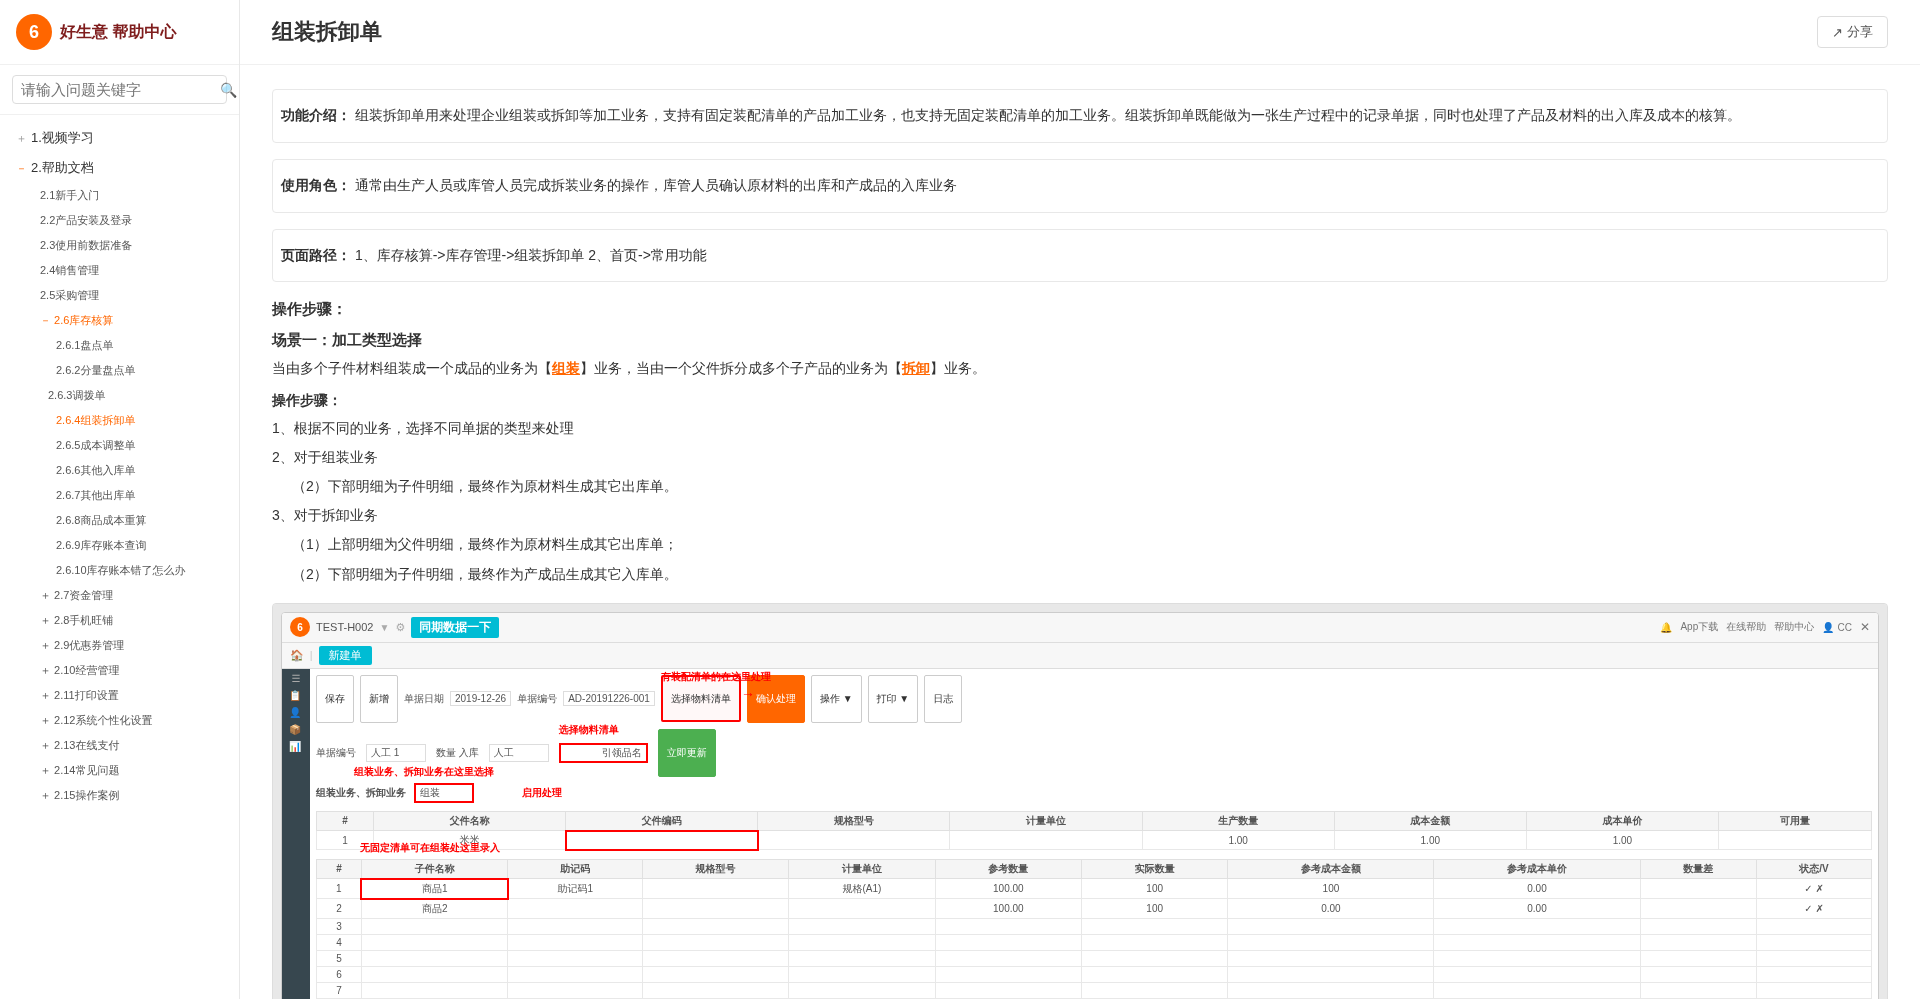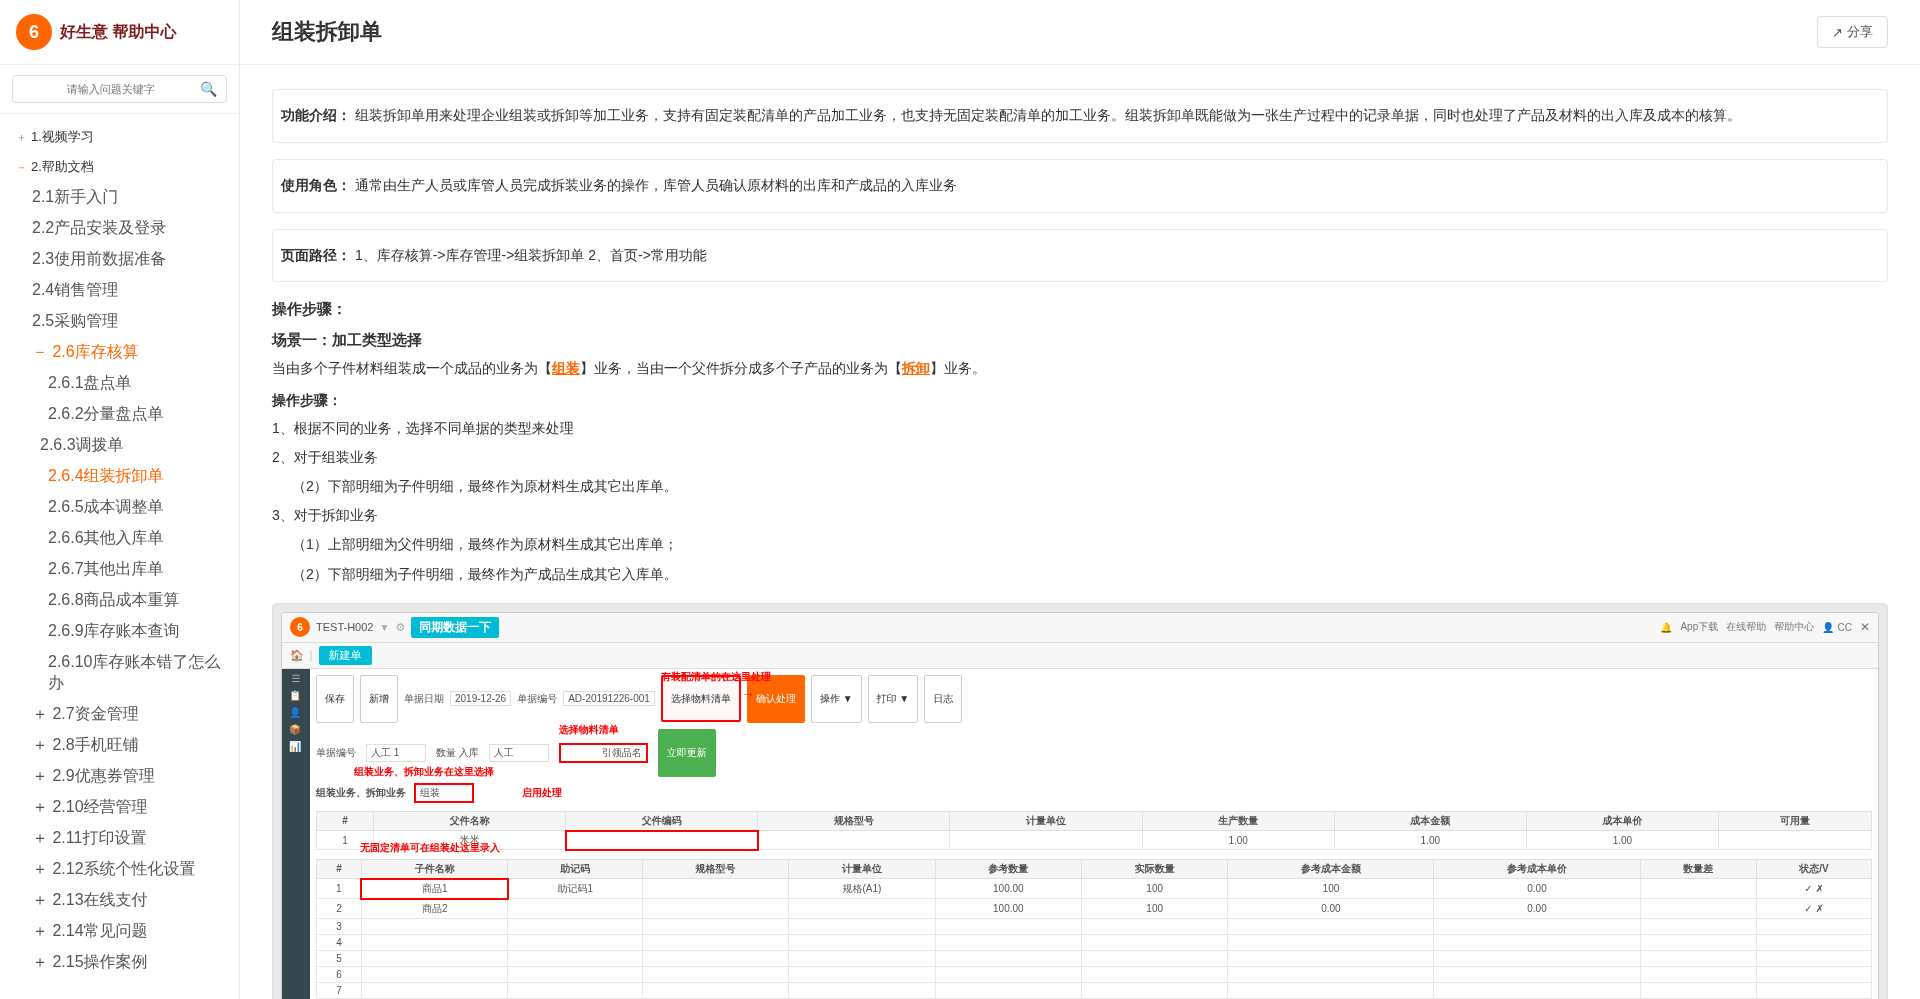--- a/index.html
+++ b/index.html
@@ -56,24 +56,23 @@
       border: 1px solid #ddd;
       border-radius: 4px;
       padding: 5px 8px;
       background: #fff;
     }
 
     .search-input {
       border: none;
       outline: none;
       flex: 1;
-      font-size: 11px;
+      font-size: 15px;
       color: #999;
       background: transparent;
-      text-align: center;
     }
 
     .search-icon-btn {
       color: #999;
       cursor: pointer;
       font-size: 14px;
     }
 
     .nav-tree {
       flex: 1;
@@ -101,22 +100,23 @@
     .nav-item .icon {
       font-size: 11px;
       color: #999;
     }
 
     .nav-item.active .icon { color: #f60; }
 
     .nav-subitem {
       padding: 5px 16px 5px 32px;
       cursor: pointer;
-      font-size: 16px;
+      font-size: 11px;
       color: #555;
+      margin-left: 8px;
     }
 
     .nav-subitem.active { color: #f60; }
 
     
     .main {
       flex: 1;
       display: flex;
       flex-direction: column;
       overflow: hidden;

